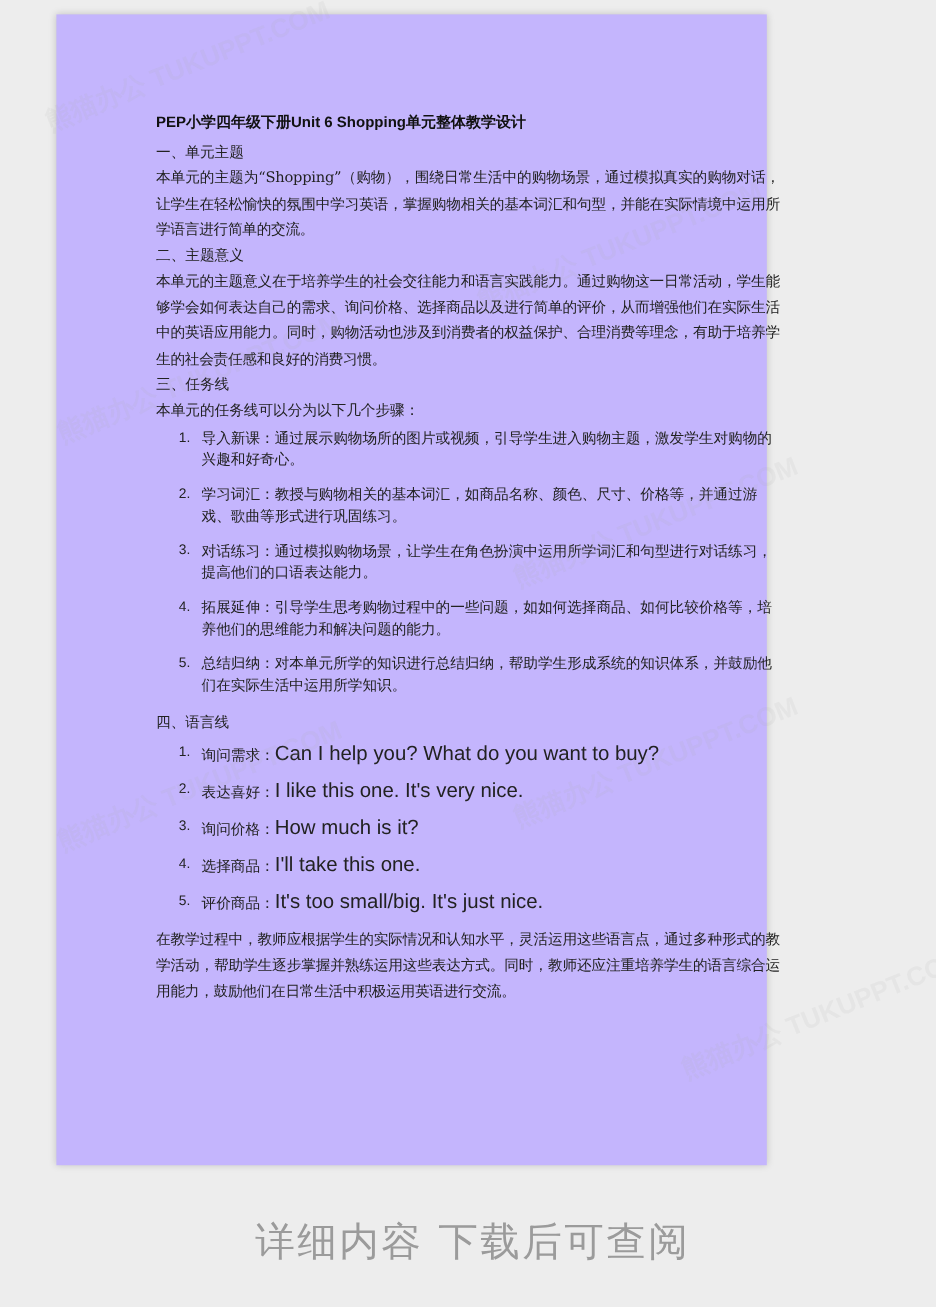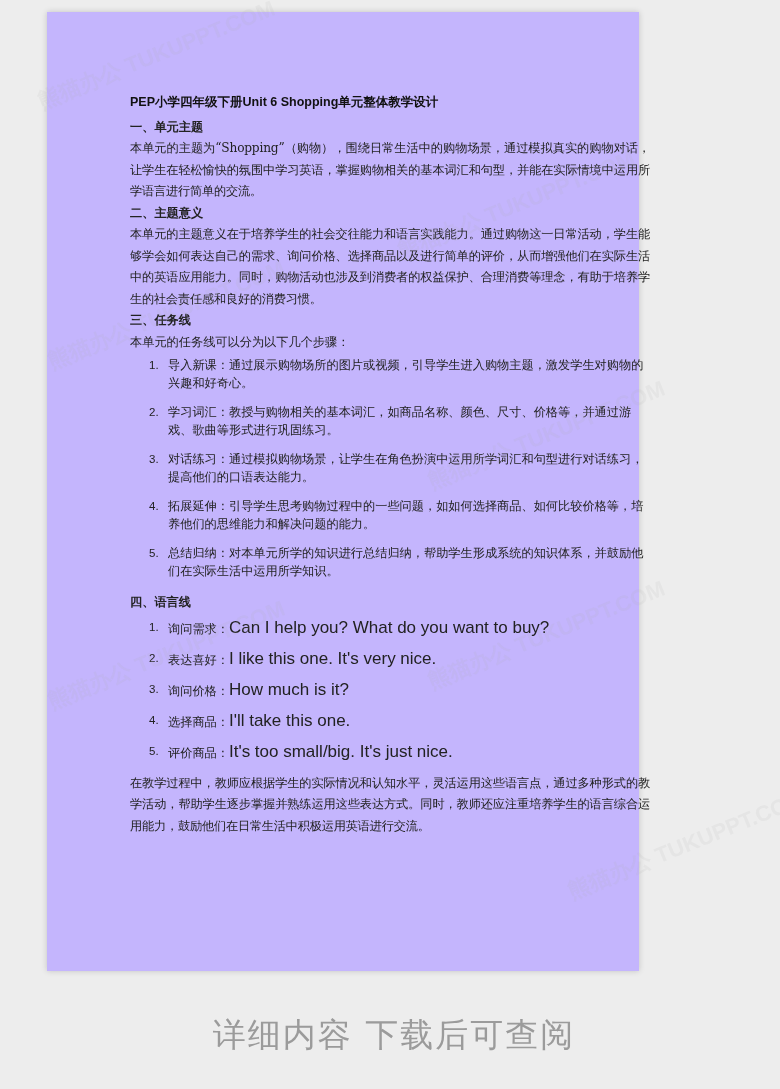--- a/index.html
+++ b/index.html
@@ -15,21 +15,21 @@
     box-shadow: 0 0 6px rgba(0,0,0,0.18);
   }
   .content {
     position: absolute; left: 83px; top: 80px; width: 520px;
     font-size: 12.2px; line-height: 21.5px;
   }
   .title {
     font-family: "Liberation Sans", "DejaVu Sans", sans-serif;
     font-weight: bold; font-size: 12.5px; margin: 0 0 3px 0; color: #111;
   }
-  .h { margin: 0; font-size: 12.2px; font-weight: bold; }
+  .h { margin: 0; font-size: 12.2px; font-weight: normal; }
   .p { margin: 0; text-align: justify; }
   .tight { letter-spacing: -0.2px; }
   ol { list-style: none; margin: 4px 0 6px 0; padding: 0; }
   ol.tasks li { position: relative; padding-left: 38px; margin: 0 0 12px 0; line-height: 17.5px; }
   ol.lang li { position: relative; padding-left: 38px; margin: 0 0 10px 0; line-height: 19px; }
   .num {
     position: absolute; left: 19px; top: 0;
     font-family: "Liberation Sans", "DejaVu Sans", sans-serif; font-size: 11.5px;
   }
   .en { font-family: "Liberation Sans", "DejaVu Sans", sans-serif; font-size: 17px; }

